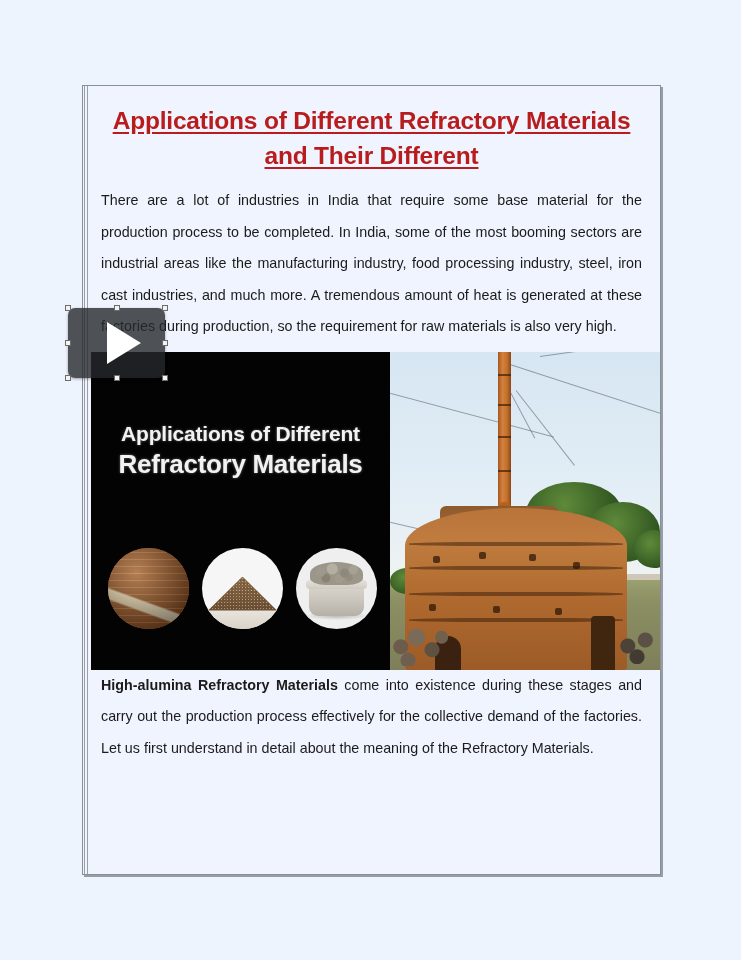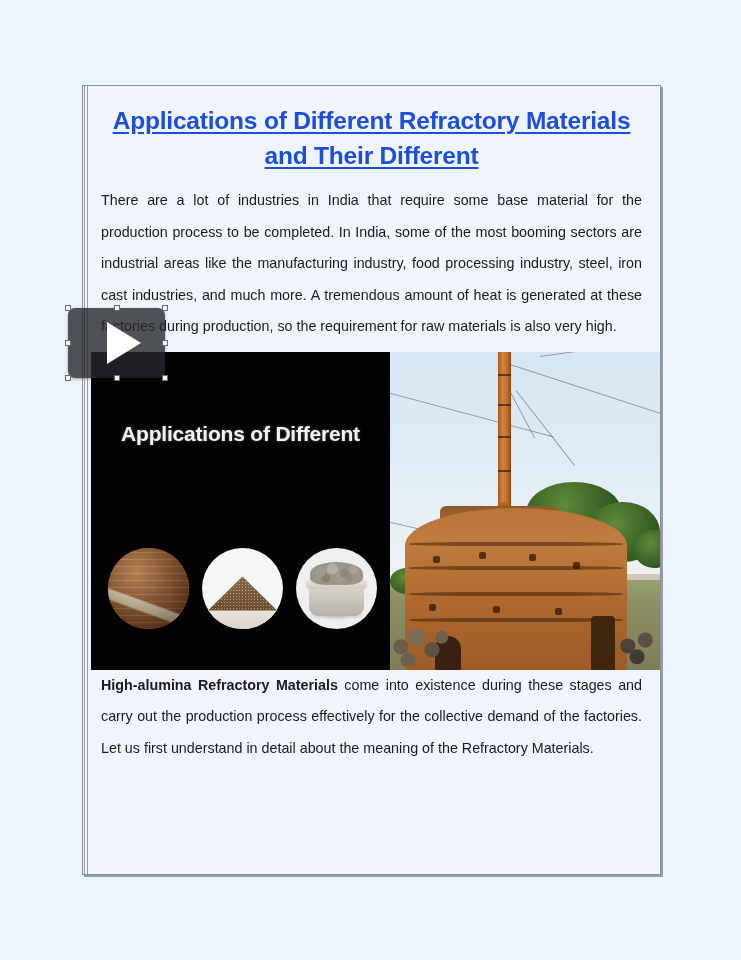--- a/index.html
+++ b/index.html
@@ -46,21 +46,21 @@
 
   
   .doc-title {
     margin: 0;
     padding: 17px 14px 0 14px;
     text-align: center;
     font-family: "Liberation Sans", sans-serif;
     font-size: 24.5px;
     font-weight: bold;
     line-height: 35px;
-    color: #1d4ed8;
+    color: #b91c1c;
     letter-spacing: -0.2px;
   }
   .doc-title u {
     text-decoration: underline;
     text-underline-offset: 3px;
   }
 
   
   .para {
     margin: 0;
@@ -419,20 +419,21 @@
     </h1>
 
     <p class="para p1">There are a lot of industries in India that require some base material for the production process to be completed. In India, some of the most booming sectors are industrial areas like the manufacturing industry, food processing industry, steel, iron cast industries, and much more. A tremendous amount of heat is generated at these factories during production, so the requirement for raw materials is also very high.</p>
 
     <div class="figure">
       <div class="figure-frame">
 
         <div class="panel-left">
           <div class="panel-heading">
             <span class="ln1">Applications of Different</span>
+            <span class="ln2">Refractory Materials</span>
           </div>
 
           <div class="circle-row">
             <div class="circ c1">
               <div class="brickwall">
                   <div class="shade"></div>
                 </div>
             </div>
             <div class="circ c2">
               <div class="sandpile">

